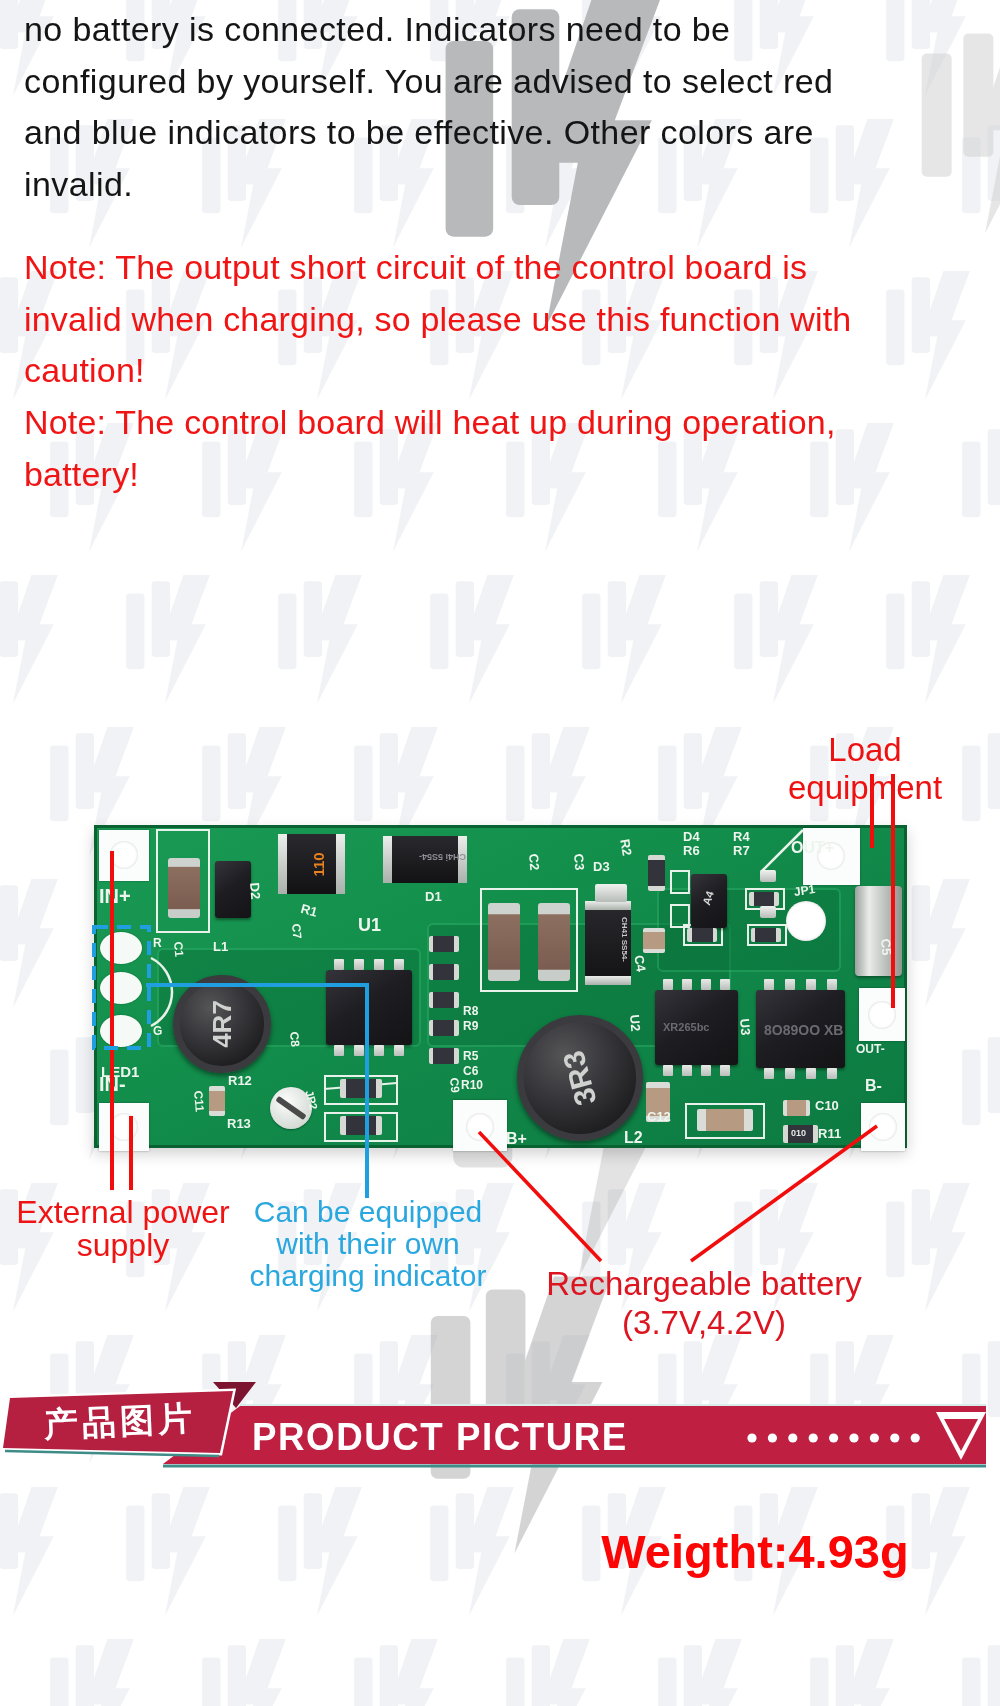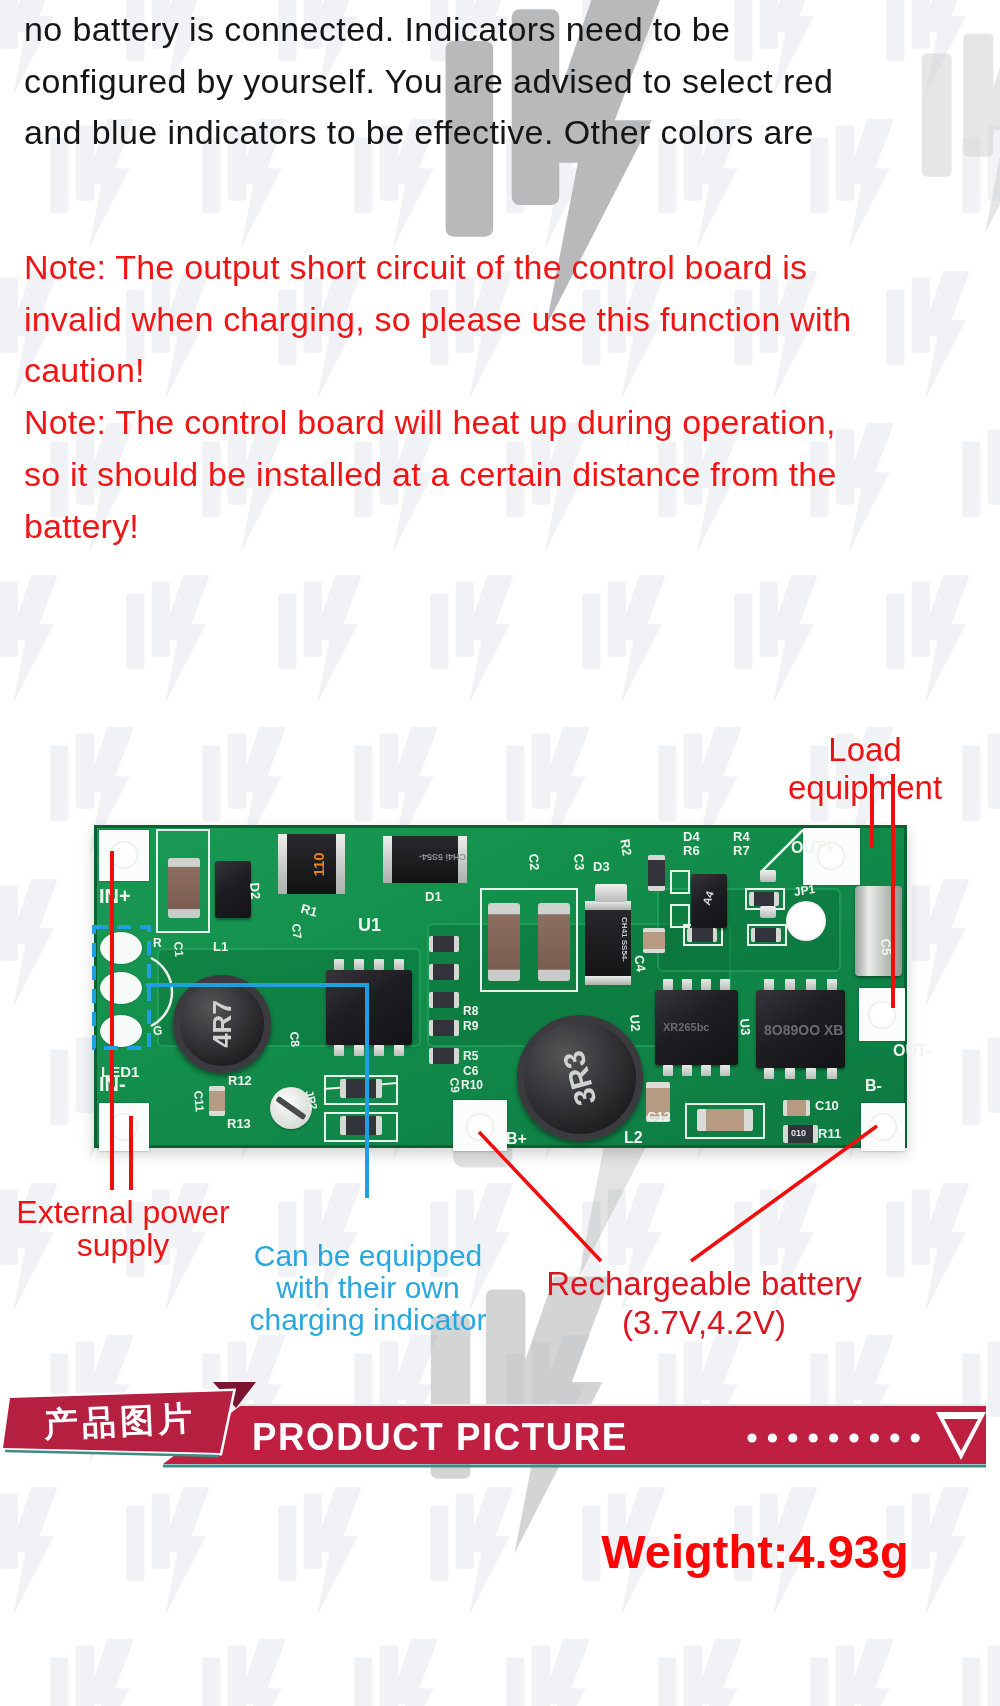--- a/index.html
+++ b/index.html
@@ -41,21 +41,21 @@
   .passs{position:absolute;background:linear-gradient(180deg,#f0f2f0,#b7bcb8);border-radius:2px;}
   .c5cap{position:absolute;background:linear-gradient(90deg,#9da29e 0%,#e9ece9 30%,#c2c7c3 60%,#8f948f 100%);border-radius:4px;box-shadow:0 2px 3px rgba(0,0,0,.35);}
   .trim{position:absolute;border-radius:50%;background:radial-gradient(circle at 40% 35%,#fbfdfb,#d7dcd7 70%,#b9beba 100%);box-shadow:0 1px 2px rgba(0,0,0,.35);}
   .trimslot{position:absolute;background:#4a4a4a;border-radius:2px;}
   .comp-print{position:absolute;font-weight:bold;white-space:nowrap;font-family:"Liberation Sans",sans-serif;}
   
   #anno{position:absolute;left:0;top:0;z-index:20;pointer-events:none;}
   .callout{position:absolute;z-index:21;text-align:center;font-weight:normal;}
   #co-load{color:#ee1111;font-size:33px;}
   #co-ext{color:#ef1313;font-size:32px;line-height:33px;}
-  #co-chg{color:#29a7df;font-size:30px;line-height:32px;margin-top:44px;}
+  #co-chg{color:#29a7df;font-size:30px;line-height:32px;}
   #co-bat{color:#dd1520;font-size:33px;line-height:39px;}
   
   #banner-svg{position:absolute;left:0;top:1380px;z-index:30;}
   #badge-text{position:absolute;left:22px;top:1399px;width:196px;z-index:31;color:#fff;
               font-size:34px;font-weight:bold;letter-spacing:4px;text-align:center;transform:rotate(-2.5deg);}
   #banner-title{position:absolute;left:252px;top:1414px;z-index:31;color:#fff;
                 font-size:36px;font-weight:bold;letter-spacing:1.5px;transform:scale(1.02,1.08);transform-origin:left top;}
   #weight{position:absolute;left:545px;top:1524px;width:420px;z-index:33;color:#fb0505;
           font-size:47px;font-weight:bold;text-align:center;letter-spacing:0px;}
 </style>
@@ -680,30 +680,30 @@
             <rect x="29" y="8" width="18" height="74" rx="3"></rect>
             <path d="M60 2 L86 2 L68 50 L82 50 L42 128 L54 66 L38 66 Z"></path>
           </g>
         </svg></div>
     </div>
 
   <div id="intro">
       <div>no battery is connected. Indicators need to be</div>
       <div>configured by yourself. You are advised to select red</div>
       <div>and blue indicators to be effective. Other colors are</div>
+      <div>invalid.</div>
     </div>
   <div id="notes">
     <div id="note1">
         <div>Note: The output short circuit of the control board is</div>
         <div>invalid when charging, so please use this function with</div>
         <div>caution!</div>
       </div>
     <div id="note2">
         <div>Note: The control board will heat up during operation,</div>
-        <div>so it should be installed at a certain distance from the</div>
         <div>battery!</div>
       </div>
   </div>
 
   <div id="pcb">
       <div class="pour" style="left: 330px; top: 95px; width: 300px; height: 120px;"></div>
       <div class="pour" style="left: 60px; top: 120px; width: 260px; height: 95px;"></div>
       <div class="pour" style="left: 560px; top: 60px; width: 180px; height: 80px;"></div>
       <div class="pad" style="left: 2px; top: 2px; width: 50px; height: 51px;"></div>
       <div class="hole" style="left: 13px; top: 13px; width: 28px; height: 28px;"></div>
@@ -819,21 +819,21 @@
       <div class="passd" style="left: 686px; top: 297px; width: 35px; height: 18px;">
         <div class="comp-print" style="left: 8px; top: 3px; font-size: 9px; color: rgb(232, 232, 232);">010</div>
       </div>
       <div class="trim" style="left: 173px; top: 259px; width: 42px; height: 42px;">
         <div class="trimslot" style="left: 4px; top: 18px; width: 34px; height: 6px; transform: rotate(35deg);"></div>
       </div>
       <div class="silk" style="left: 2px; top: 57px; font-size: 20px;">IN+</div>
       <div class="silk" style="left: 4px; top: 235px; font-size: 15px;">LED1</div>
       <div class="silk" style="left: 2px; top: 245px; font-size: 20px;">IN-</div>
       <div class="silk" style="left: 694px; top: 11px; font-size: 16px;">OUT+</div>
-      <div class="silk" style="left: 796px; top: 214px; font-size: 16px;">OUT-</div>
+      <div class="silk" style="left: 759px; top: 214px; font-size: 12px;">OUT-</div>
       <div class="silk" style="left: 768px; top: 249px; font-size: 16px;">B-</div>
       <div class="silk" style="left: 409px; top: 302px; font-size: 16px;">B+</div>
       <div class="silk" style="left: 527px; top: 301px; font-size: 16px;">L2</div>
       <div class="silk" style="left: 696px; top: 57px; font-size: 12px; transform: rotate(-8deg);">JP1</div>
       <div class="silk" style="left: 796px; top: 110px; font-size: 13px; transform: rotate(85deg);">C5</div>
       <div class="silk" style="left: 328px; top: 61px; font-size: 13px;">D1</div>
       <div class="silk" style="left: 165px; top: 54px; font-size: 13px; transform: rotate(85deg);">D2</div>
       <div class="silk" style="left: 206px; top: 73px; font-size: 13px; transform: rotate(15deg);">R1</div>
       <div class="silk" style="left: 261px; top: 87px; font-size: 18px;">U1</div>
       <div class="silk" style="left: 88px; top: 113px; font-size: 12px; transform: rotate(85deg);">C1</div>

